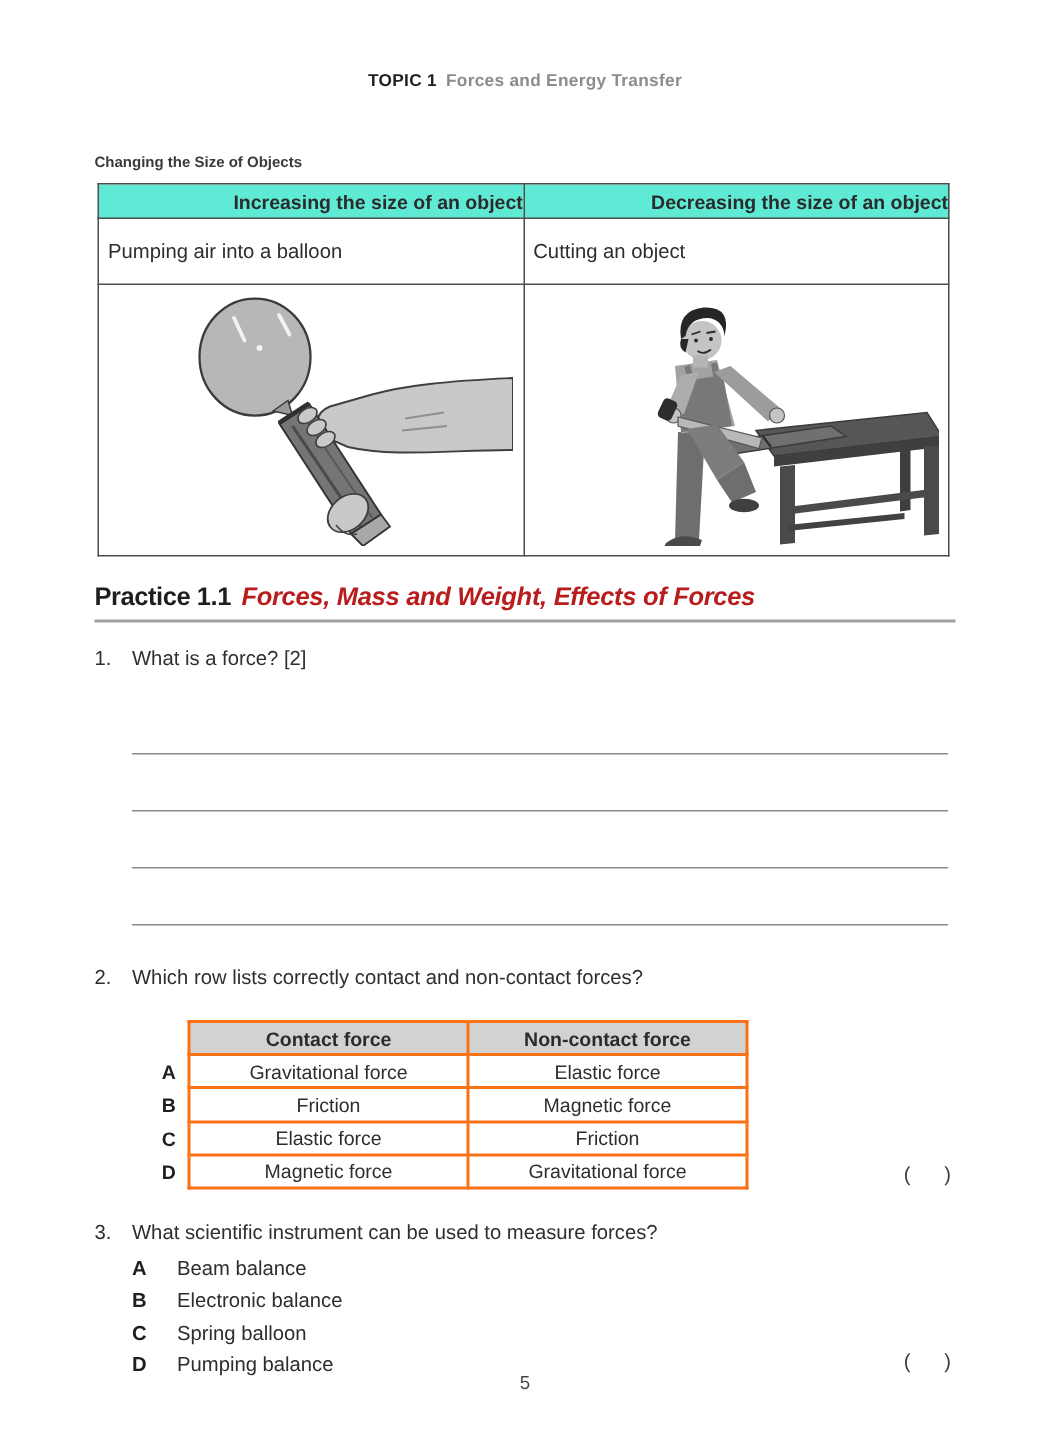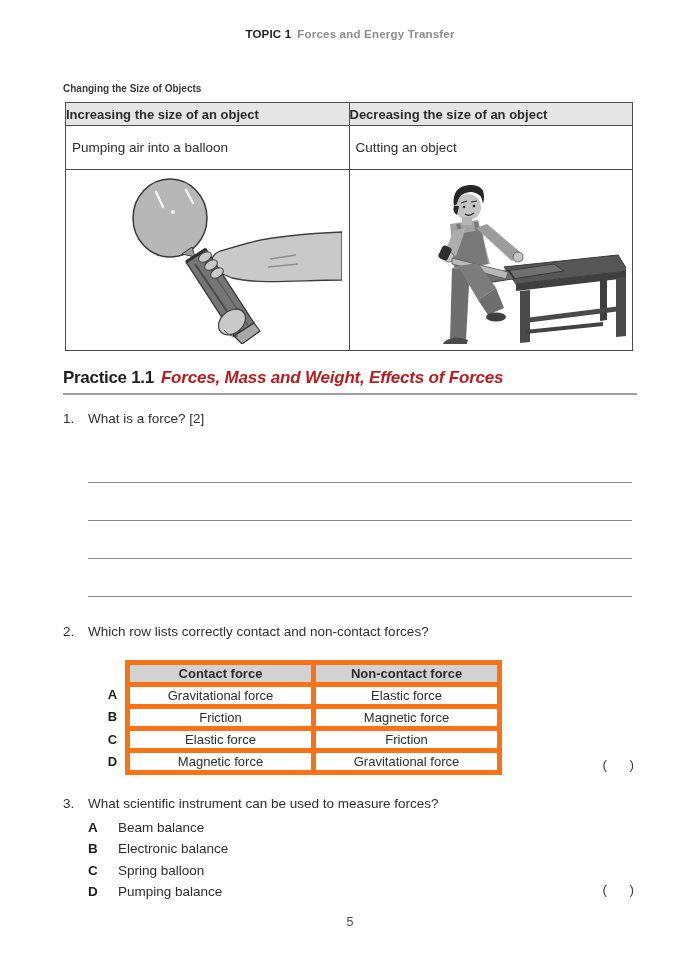--- a/index.html
+++ b/index.html
@@ -2,31 +2,31 @@
 <html><head>
 <meta charset="utf-8">
 <style>
   * { margin:0; padding:0; box-sizing:border-box; }
   body { background:#e8e8e8; font-family:"Liberation Sans", sans-serif; }
   .page {
     width:700px; height:960px; background:#ffffff; position:relative;
     color:#2d2d2d; overflow:hidden; margin:0 auto;
   }
   
-  .topic-header { padding-top:28px; text-align:center; font-size:11.5px; font-weight:bold; letter-spacing:.2px; }
+  .topic-header { padding-top:48px; text-align:center; font-size:11.5px; font-weight:bold; letter-spacing:.2px; }
   .topic-header .topic-label { color:#231f20; margin-right:6px; }
   .topic-header .topic-title { color:#8c8c8c; }
 
   .section-heading { margin:43px 63px 0 63px; font-size:10px; font-weight:bold; color:#3a3a3a; }
 
   
   .size-table { margin:8px 0 0 65px; border-collapse:collapse; width:568px; table-layout:fixed; }
   .size-table th, .size-table td { border:1px solid #4d4d4d; }
   .size-table { border:1.5px solid #4d4d4d; }
-  .size-table th { background:#e5e5e5; height:23px; font-size:13px; color:#2b2b2b; font-weight:bold; text-align:left; }
+  .size-table th { background:#5eead4; height:23px; font-size:13px; color:#2b2b2b; font-weight:bold; text-align:right; }
   .size-table td.example-cell { height:24px; font-size:13.5px; padding:14px 6px; vertical-align:middle; }
   .size-table td.image-cell { height:181px; padding:0; text-align:center; vertical-align:middle; background:#fff; }
 
   
   .practice-heading { margin:17px 63px 0 63px; padding-bottom:5px; border-bottom:2.5px solid #a0a0a0; }
   .practice-label { font-size:17px; font-weight:bold; color:#1e1e1e; letter-spacing:-.3px; margin-right:7px; }
   .practice-title { font-size:17px; font-style:italic; color:#b91c1c; font-weight:bold; letter-spacing:-.2px; }
 
   
   .question { margin:0 63px; position:relative; }
@@ -35,21 +35,21 @@
   .q1 { margin-top:15px; }
   .answer-lines { margin:14px 5px 0 25px; }
   .answer-line { height:38px; border-bottom:1.5px solid #8a8a8a; }
   .answer-line.first { height:41px; }
 
   .q2 { margin-top:26px; }
   .q2-table-wrap { display:flex; margin:19px 0 0 37px; }
   .q2-labels { width:25px; flex:0 0 25px; padding-top:23px; }
   .q2-row-label { height:22.5px; display:flex; align-items:center; justify-content:center; font-weight:bold; font-size:13px; color:#1f1f1f; }
   .q2-table { border-collapse:collapse; border:1.5px solid #4d4d4d; table-layout:fixed; }
-  .q2-table th, .q2-table td { border:5px solid #f97316; width:186px; text-align:center; }
+  .q2-table th, .q2-table td { border:2px solid #f97316; width:186px; text-align:center; }
   .q2-table th { background:#d2d2d2; height:22px; font-size:13px; color:#2b2b2b; }
   .q2-table td { height:22px; font-size:13px; color:#2d2d2d; }
   .answer-marker { position:absolute; right:3px; bottom:3px; font-size:13.5px; color:#3c3c3c; white-space:pre; }
 
   .q3 { margin-top:20px; }
   .q3-options { margin-top:4px; }
   .q3-option { display:flex; align-items:center; height:21.3px; font-size:13.5px; }
   .q3-letter { margin-left:25px; width:30px; flex:0 0 30px; font-weight:bold; color:#1f1f1f; }
   .q3 .answer-marker { bottom:5px; }
 

